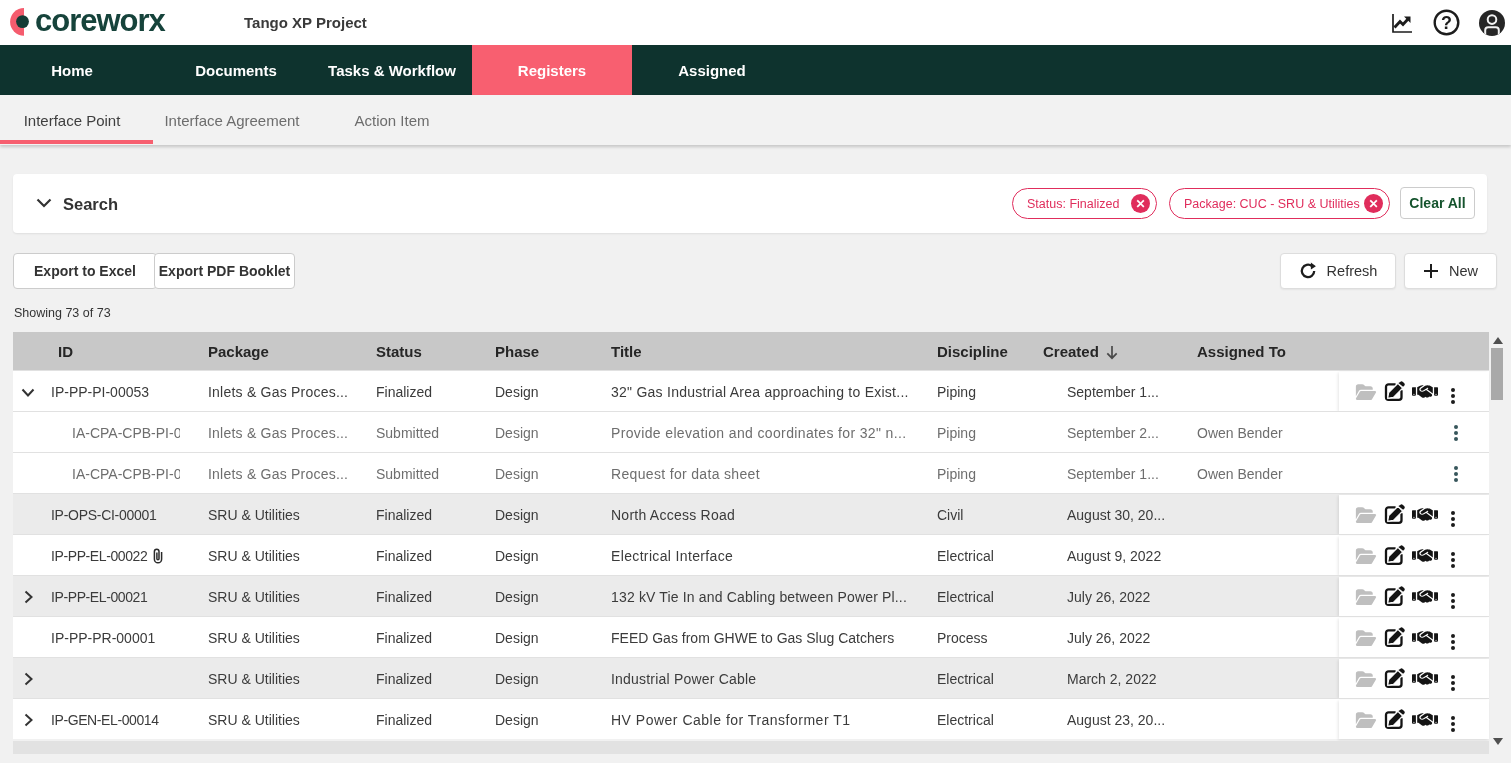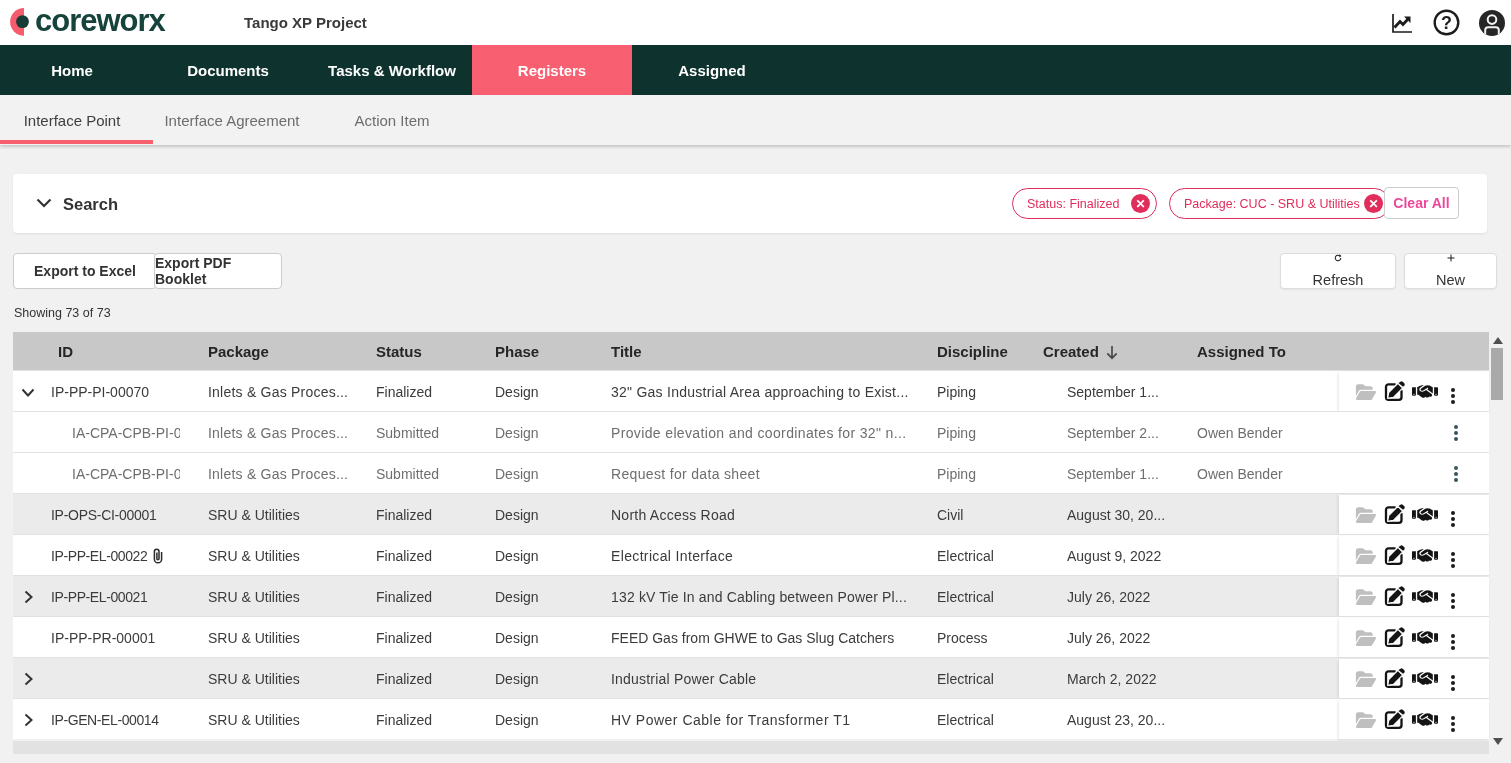--- a/index.html
+++ b/index.html
@@ -23,27 +23,27 @@
 .subnav .stab.active { color:#3f3f3f; }
 .subnav .underline { position:absolute; left:0; top:44.5px; width:153px; height:4px; background:#f75f6f; }
 
 
 .search { position:absolute; left:13px; top:174px; width:1474px; height:59px; background:#fff; border-radius:4px; box-shadow:0 1px 2px rgba(0,0,0,0.08); }
 .search .chev { position:absolute; left:23px; top:24px; }
 .search .slabel { position:absolute; left:50px; top:21px; font-size:16.5px; font-weight:bold; color:#333; }
 .chips { position:absolute; right:97px; top:14px; display:flex; gap:12px; }
 .chip { height:31px; border:1px solid #e02d5c; border-radius:16px; color:#e02d5c; font-size:12.5px; white-space:nowrap; display:flex; align-items:center; justify-content:space-between; padding:0 6px 0 14px; background:#fff; }
 .chip .x { width:19px; height:19px; border-radius:50%; background:#e02d5c; color:#fff; display:flex; align-items:center; justify-content:center; font-size:12px; font-weight:bold; }
-.clearall { position:absolute; right:28px; top:13px; height:32px; width:75px; background:#fff; border:1px solid #ccc; border-radius:4px; font-size:14px; font-weight:bold; color:#ec4899; display:flex; align-items:center; justify-content:center; }
+.clearall { position:absolute; right:12px; top:13px; height:32px; width:75px; background:#fff; border:1px solid #ccc; border-radius:4px; font-size:14px; font-weight:bold; color:#14532d; display:flex; align-items:center; justify-content:center; }
 
 
 .btn { position:absolute; height:36px; background:#fff; border:1px solid #ccc; border-radius:4px; font-size:14px; font-weight:bold; color:#333; display:flex; align-items:center; justify-content:center; }
-.btn.light { border:1px solid #ddd; font-weight:normal; font-size:14.5px; box-shadow:0 1px 2px rgba(0,0,0,0.06);flex-direction:column; }
+.btn.light { border:1px solid #ddd; font-weight:normal; font-size:14.5px; box-shadow:0 1px 2px rgba(0,0,0,0.06); }
 #btn-excel { left:13px; top:253px; width:144px; }
-#btn-pdf { left:154px; top:253px; width:128px; }
+#btn-pdf { left:154px; top:253px; width:141px; }
 #btn-refresh { left:1280px; top:253px; width:116px; gap:10px; }
 #btn-new { left:1404px; top:253px; width:93px; gap:10px;align-items:center; }
 
 .showing { position:absolute; left:14px; top:306px; font-size:12.5px; color:#333; }
 
 
 .table { position:absolute; left:13px; top:332px; width:1476px; }
 .thead { height:38px; background:#c8c8c8; display:flex; align-items:center; position:relative; }
 .thead .hc { position:absolute; font-size:15px; font-weight:bold; color:#262626; }
 .row { height:41px; position:relative; background:#fff; border-top:1px solid #e1e1e1; font-size:14px; color:#3b3b3b; }
@@ -94,21 +94,21 @@
       <g clip-path="url(#pc)">
         <circle cx="13" cy="9.6" r="4.3" fill="none" stroke="#f2f2f2" stroke-width="2"></circle>
         <rect x="6.2" y="17.2" width="13.6" height="11" rx="3" fill="none" stroke="#f2f2f2" stroke-width="2"></rect>
       </g>
     </svg>
   </div>
 </div>
 
 <div class="nav">
   <div class="tab" style="left:-8px">Home</div>
-  <div class="tab" style="left:148px">Documents</div>
+  <div class="tab" style="left:156px">Documents</div>
   <div class="tab active" style="left:472px">Registers</div>
   <div class="tab" style="left:312px">Tasks &amp; Workflow</div>
   <div class="tab" style="left:632px">Assigned</div>
 </div>
 
 <div class="subnav">
   <div class="stab active" style="left:-8px">Interface Point</div>
   <div class="stab" style="left:152px">Interface Agreement</div>
   <div class="stab" style="left:312px">Action Item</div>
   <div class="underline"></div>
@@ -162,21 +162,21 @@
           <path d="M6 1 V13 M1.3 8.3 L6 13.2 L10.7 8.3"></path>
         </svg></div>
       <div class="hc" style="left:1184px">Assigned To</div>
     </div>
     <div class="row">
       <div class="c" style="left:8px">
         <svg width="14" height="14" viewBox="0 0 14 14" fill="none" stroke="#333" stroke-width="2">
           <path d="M1.5 4.5 L7 10.5 L12.5 4.5"></path>
         </svg>
       </div>
-      <div class="c" style="left:38px;width:145px">IP-PP-PI-00070</div>
+      <div class="c" style="left:38px;width:145px">IP-PP-PI-00053</div>
       <div class="c" style="left:195px;letter-spacing:0.22px">Inlets &amp; Gas Proces...</div>
       <div class="c" style="left:363px">Finalized</div>
       <div class="c" style="left:482px">Design</div>
       <div class="c" style="left:598px;width:312px;letter-spacing:0.25px">32" Gas Industrial Area approaching to Exist...</div>
       <div class="c" style="left:924px">Piping</div>
       <div class="c" style="left:1054px">September 1...</div>
       <div class="actions">
         <svg width="22" height="18" viewBox="0 0 576 512">
           <path fill="#bfbfbf" d="M88.7 223.8L0 375.8V96C0 60.7 28.7 32 64 32H181.5c17 0 33.3 6.7 45.3 18.7l26.5 26.5c12 12 28.3 18.7 45.3 18.7H416c35.3 0 64 28.7 64 64v32H144c-22.8 0-43.8 12.1-55.3 31.8zm27.6 16.1C122.1 230 132.6 224 144 224H544c11.5 0 22 6.1 27.7 16.1s5.7 22.2-.1 32.1l-112 192C453.9 474 443.4 480 432 480H32c-11.5 0-22-6.1-27.7-16.1s-5.7-22.2 .1-32.1l112-192z"></path>
         </svg>

